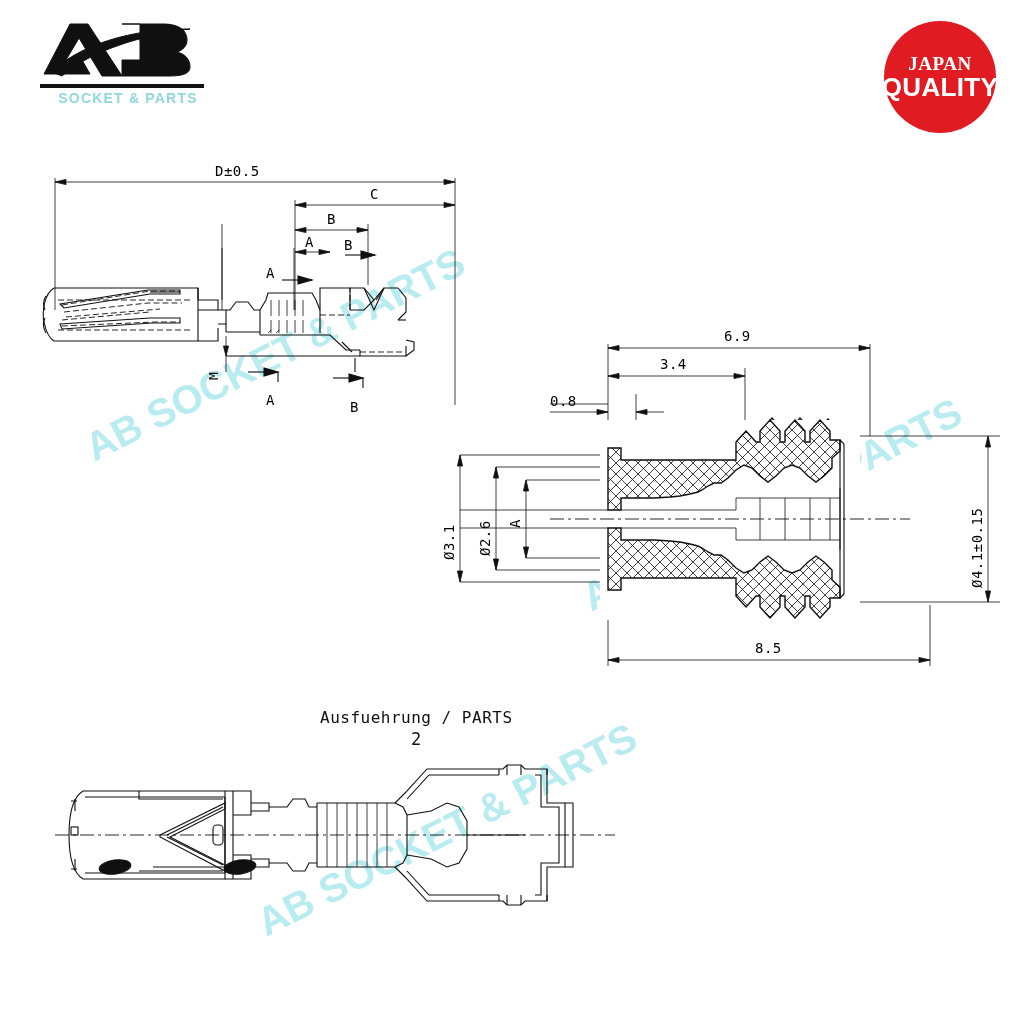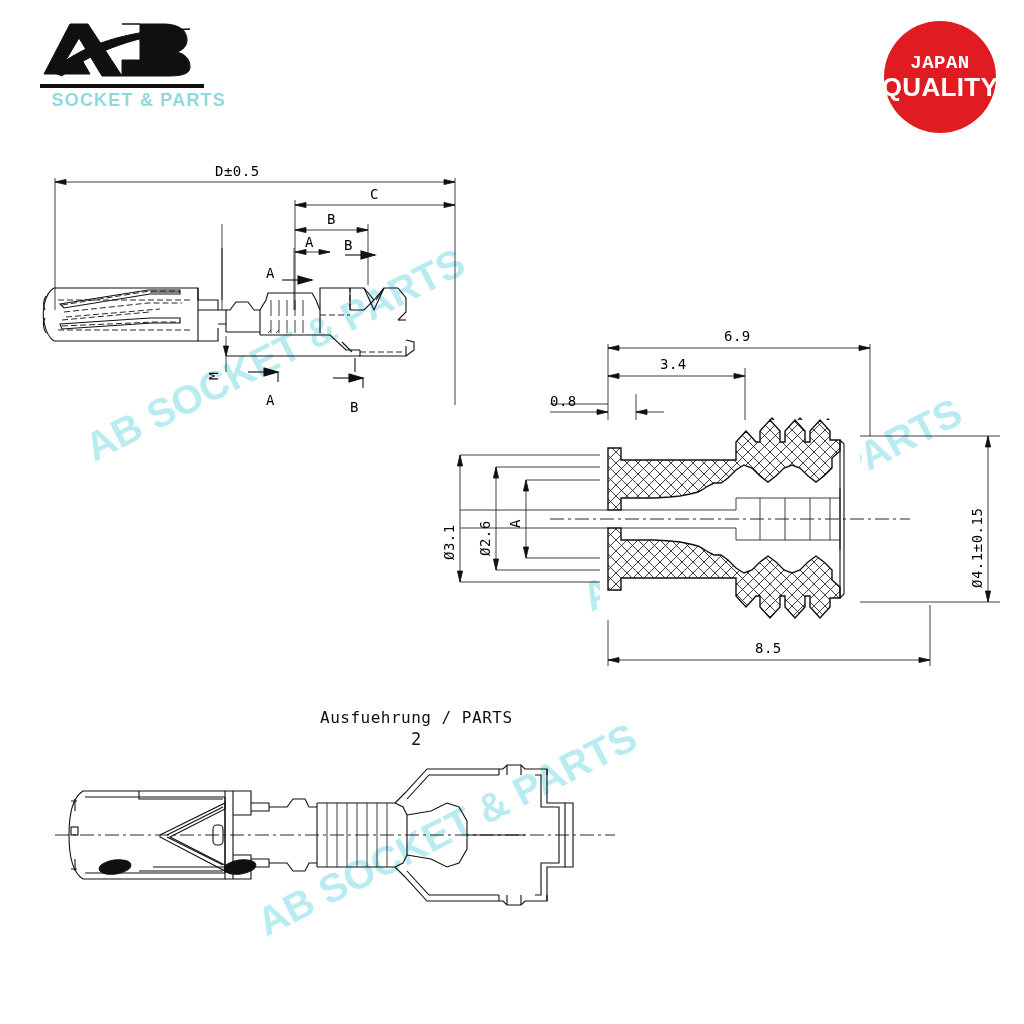--- a/index.html
+++ b/index.html
@@ -12,33 +12,33 @@
   }
   #sheet{position:absolute;left:0;top:0;width:1024px;height:1024px;}
   .abs{position:absolute;}
 
   
   #logo{left:22px;top:18px;width:200px;height:95px;}
   #logo-mark{position:absolute;left:0;top:0;width:200px;height:62px;}
   #logo-rule{position:absolute;left:18px;top:66px;width:164px;height:4px;background:#111111;}
   #logo-sub{
     position:absolute;left:8px;top:72px;width:196px;
-    color:#8fd8e0;font-weight:bold;font-size:18px;letter-spacing:1.2px;
-    font-family:"Liberation Sans", sans-serif;text-align:right;
+    color:#8fd8e0;font-weight:bold;font-size:14px;letter-spacing:1.2px;
+    font-family:"Liberation Sans", sans-serif;text-align:center;
     white-space:nowrap;
   }
 
   
   #badge{
     left:884px;top:21px;width:112px;height:112px;border-radius:50%;
     background:#e11b22;
     display:flex;flex-direction:column;align-items:center;justify-content:center;
   }
   #badge .ln1{
-    color:#ffffff;font-family:Liberation Mono, monospace;font-weight:bold;
+    color:#ffffff;font-family:Liberation Serif, serif;font-weight:bold;
     font-size:19px;letter-spacing:0.5px;line-height:1;margin-bottom:2px;
   }
   #badge .ln2{
     color:#ffffff;font-family:"Liberation Sans", sans-serif;font-weight:bold;
     font-size:25px;letter-spacing:0.3px;line-height:1;
     transform:scaleX(1.04);
   }
 
   
   .dimtxt{

